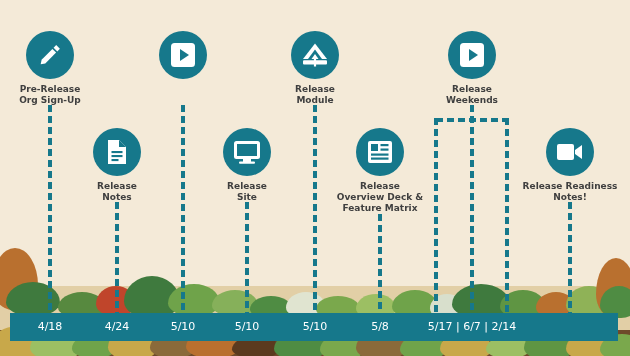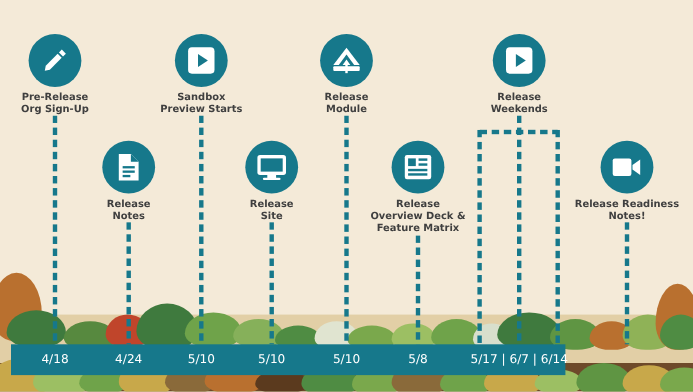--- a/index.html
+++ b/index.html
@@ -14,21 +14,21 @@
   
   .bg-layer{position:absolute;left:0;width:630px;pointer-events:none;}
   #bg-sky{top:0;height:356px;background:#f4ead8;}
   #bg-ground{top:286px;height:70px;background:#e2cfa6;}
   #bg-soil{top:330px;height:26px;background:#6e4a2a;}
 
   .shrub{position:absolute;border-radius:50% 50% 45% 45%/60% 60% 40% 40%;}
 
   
   #date-bar{
-    position:absolute;left:10px;top:313px;width:504px;height:28px;
+    position:absolute;left:10px;top:313px;width:608px;height:28px;
     background:#16788b;
   }
   .date-cell{
     position:absolute;top:0;height:28px;line-height:28px;
     color:#ffffff;font-size:11px;text-align:center;
     white-space:nowrap;transform:translateX(-50%);
   }
 
   
   .dash-line{
@@ -117,21 +117,21 @@
       <div class="dash-h" style="left: 436px; top: 118px; width: 71px;"></div>
     </div>
 
   <div id="date-bar">
       <div class="date-cell" style="left: 40px;">4/18</div>
       <div class="date-cell" style="left: 107px;">4/24</div>
       <div class="date-cell" style="left: 173px;">5/10</div>
       <div class="date-cell" style="left: 237px;">5/10</div>
       <div class="date-cell" style="left: 305px;">5/10</div>
       <div class="date-cell" style="left: 370px;">5/8</div>
-      <div class="date-cell" style="left: 462px;">5/17 | 6/7 | 6/14</div>
+      <div class="date-cell" style="left: 462px;">5/17 | 6/7 | 2/14</div>
     </div>
 
   <div id="nodes">
       <div class="node" style="left: 50px; top: 31px; width: 120px; margin-left: 0px;">
         <div class="circle">
           <svg width="26" height="26" viewBox="0 0 26 26">
             <g fill="#fff">
               <path d="M19.2 3.1l3.7 3.7-2.6 2.6-3.7-3.7z"></path>
               <path d="M15.4 6.9l3.7 3.7L8.3 21.4l-4.6.9.9-4.6z"></path>
             </g>
@@ -157,22 +157,20 @@
         <div class="node-label">Release
 Notes</div>
       </div>
       <div class="node" style="left: 183px; top: 31px; width: 120px; margin-left: 0px;">
         <div class="circle">
           <svg width="26" height="26" viewBox="0 0 26 26">
             <rect x="1" y="1" width="24" height="24" rx="3.5" fill="#fff"></rect>
             <path d="M10 7l9 6-9 6z" fill="#16788b"></path>
           </svg>
         </div>
-        <div class="node-label">Sandbox
-Preview Starts</div>
       </div>
       <div class="node" style="left: 247px; top: 128px; width: 120px; margin-left: 0px;">
         <div class="circle">
           <svg width="28" height="24" viewBox="0 0 28 24">
             <rect x="1" y="1" width="26" height="18" rx="2.5" fill="#fff"></rect>
             <rect x="4" y="4" width="20" height="12" fill="#16788b"></rect>
             <rect x="10" y="19" width="8" height="4" fill="#fff"></rect>
             <rect x="6" y="21.5" width="16" height="2.2" rx="1" fill="#fff"></rect>
           </svg>
         </div>

